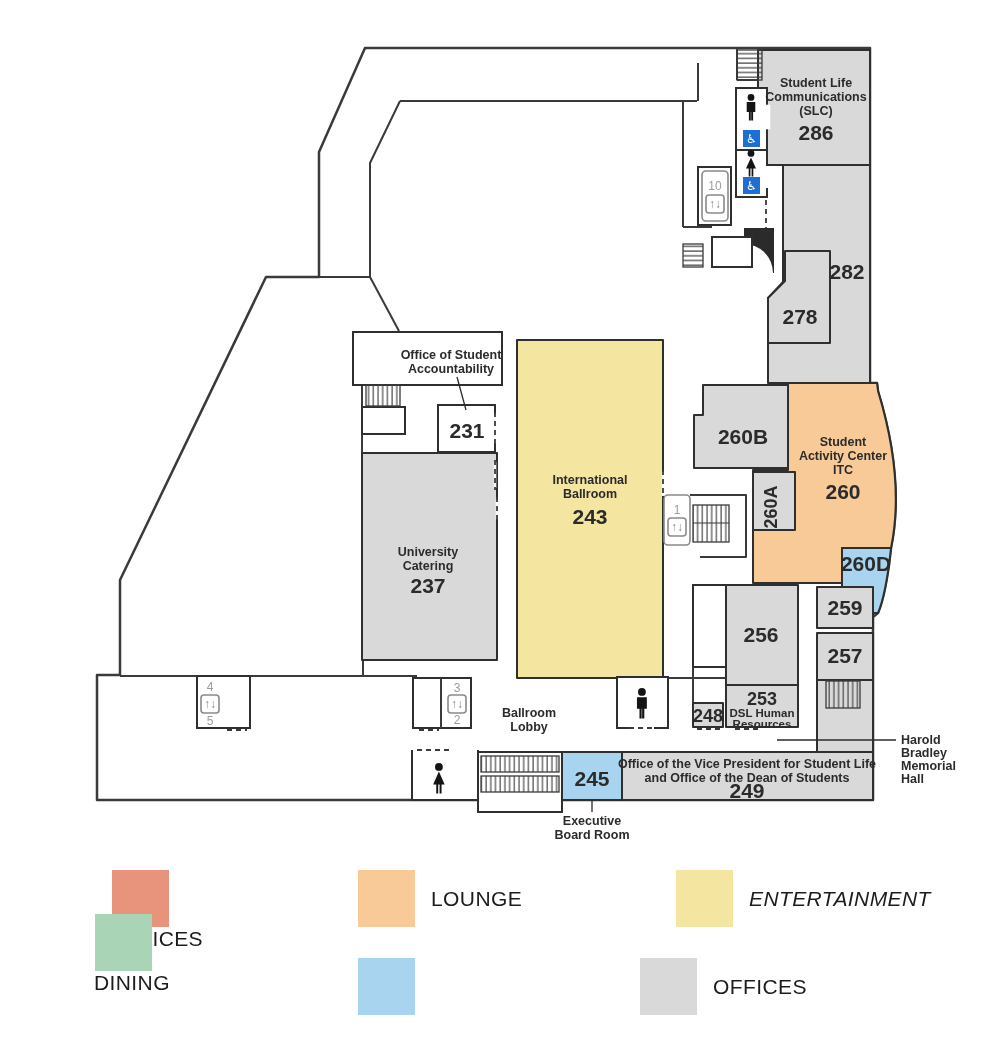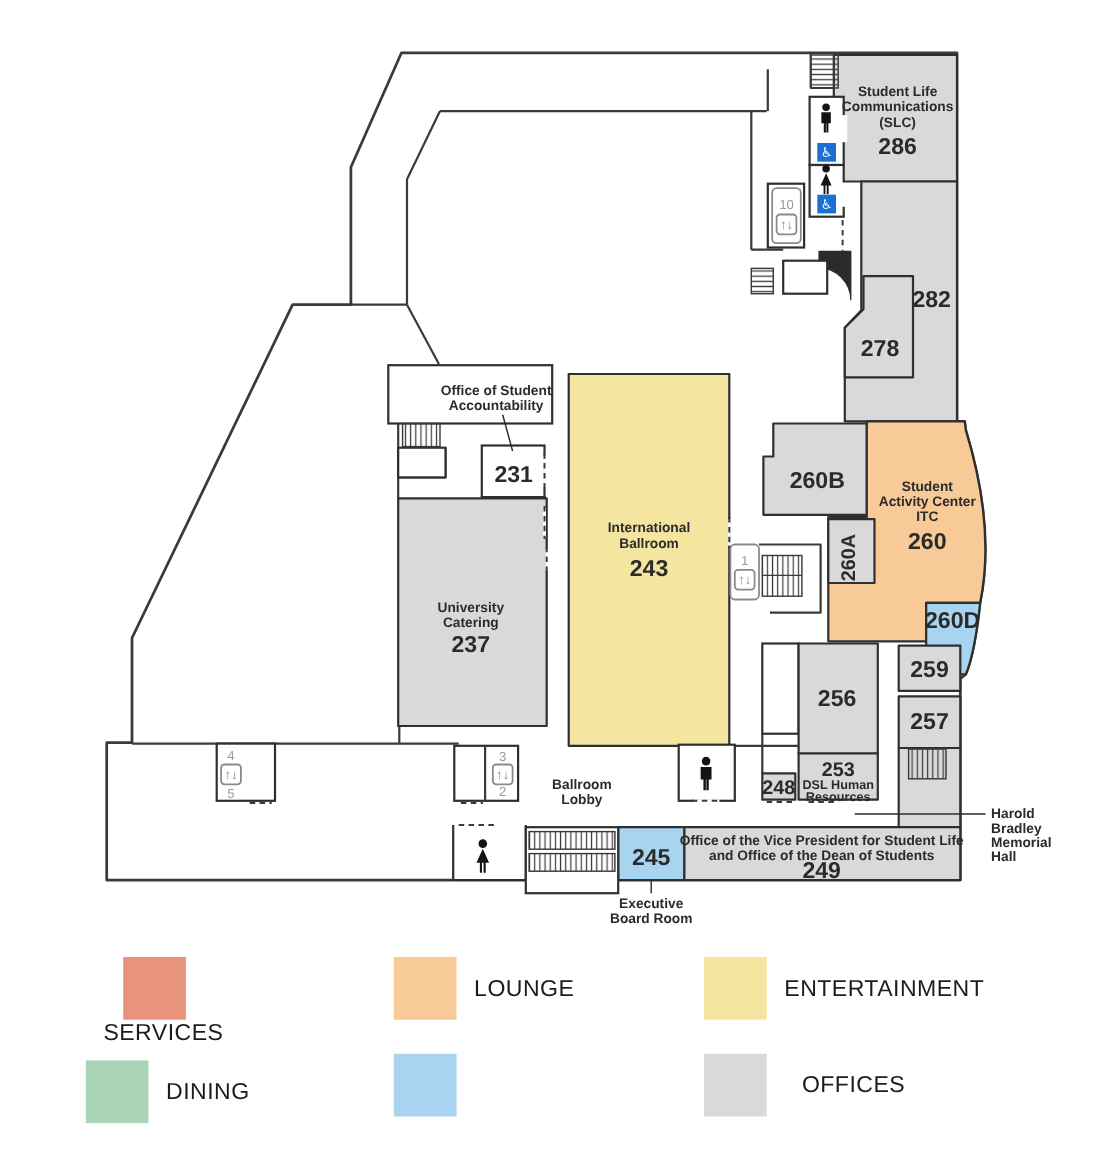--- a/index.html
+++ b/index.html
@@ -254,30 +254,30 @@
 
 <div>
   <div class="legend-item" style="left:78px;top:870px;flex-direction:column;">
     <div class="swatch" style="background-color: rgb(232, 148, 125);"></div>
     <div class="legend-label">SERVICES</div>
   </div>
   <div class="legend-item" style="left:358px;top:870px;">
     <div class="swatch" style="background-color: rgb(247, 202, 151);"></div>
     <div class="legend-label">LOUNGE</div>
   </div>
-  <div class="legend-item" style="left:640px;top:870px;">
+  <div class="legend-item" style="left:676px;top:870px;font-style:italic;">
     <div class="swatch" style="background-color: rgb(244, 229, 161);"></div>
     <div class="legend-label">ENTERTAINMENT</div>
   </div>
-  <div class="legend-item" style="left:78px;top:964px;">
+  <div class="legend-item" style="left:78px;top:914px;flex-direction:column;">
     <div class="swatch" style="background-color: rgb(169, 212, 182);"></div>
     <div class="legend-label">DINING</div>
   </div>
   <div class="legend-item" style="left:358px;top:958px;">
     <div class="swatch" style="background-color: rgb(169, 212, 240);"></div>
   </div>
-  <div class="legend-item" style="left:640px;top:958px;gap:16px;">
+  <div class="legend-item" style="left:640px;top:958px;">
     <div class="swatch" style="background-color: rgb(217, 217, 217);"></div>
     <div class="legend-label">OFFICES</div>
   </div>
 </div>
 
 </div>
 
 </body></html>

